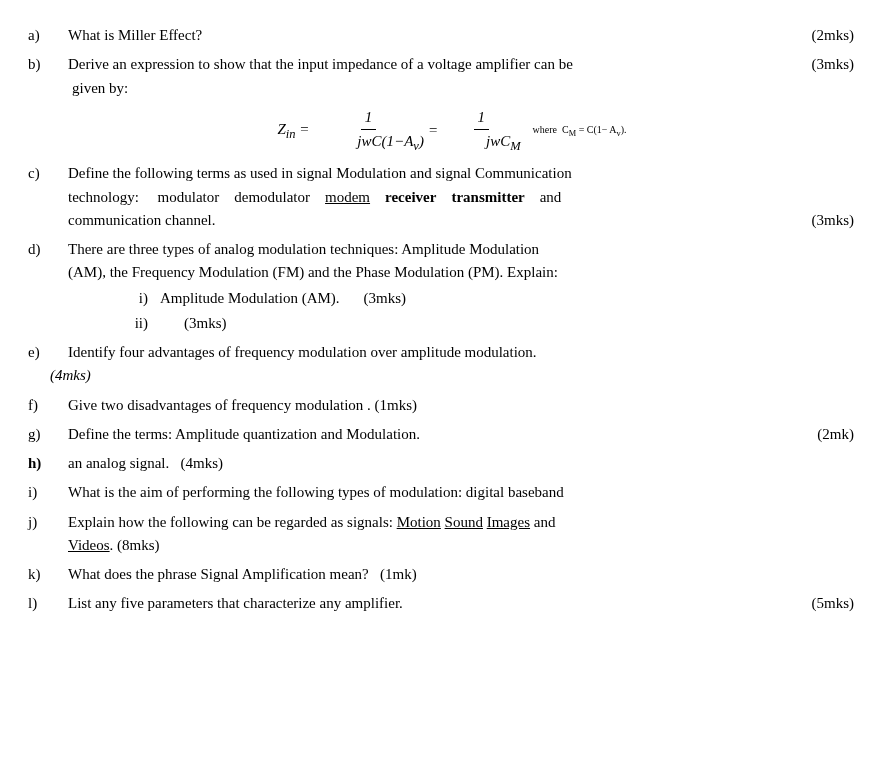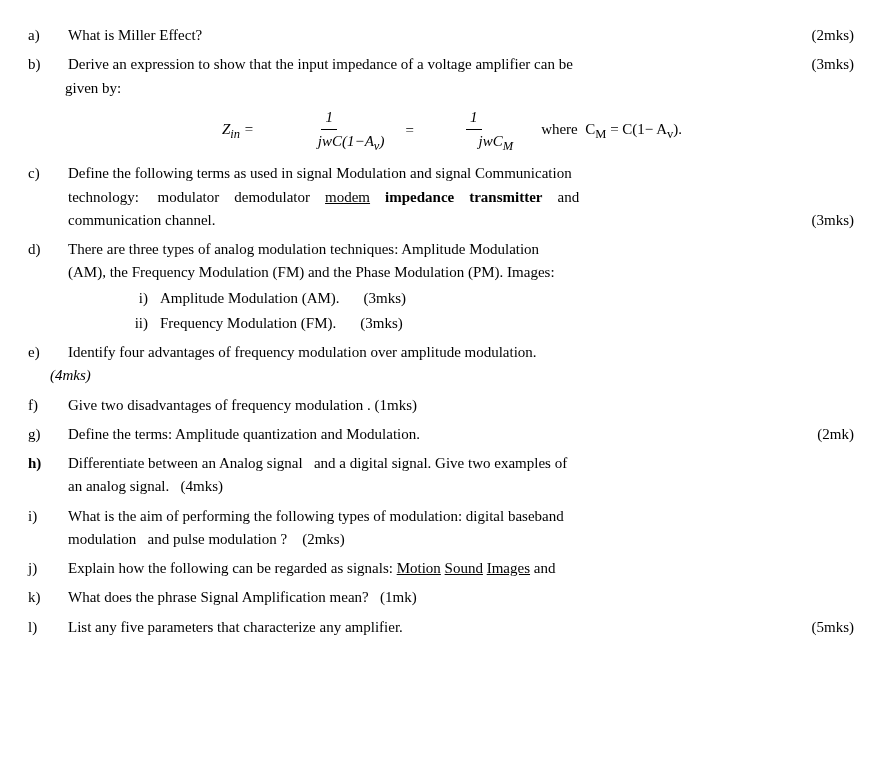--- a/index.html
+++ b/index.html
@@ -37,42 +37,41 @@
       justify-content: space-between;
       align-items: flex-start;
     }
     .formula-block {
       text-align: center;
       margin: 6px 0 6px 22px;
       font-style: italic;
       display: flex;
       align-items: center;
       justify-content: center;
-      gap: 16px;
     }
     .fraction {
       display: inline-flex;
       flex-direction: column;
       align-items: center;
       vertical-align: middle;
     }
     .fraction .num {
       border-bottom: 1px solid #000;
       padding: 0 4px;
       font-style: italic;
     }
     .fraction .den {
       padding: 0 4px;
       font-style: italic;
       margin-left: 44px;
     }
     .where-text {
       font-style: normal;
       margin-left: 8px;
-      font-size: 15px;
+      font-size: 10px;
     }
     .sub-item {
       display: flex;
       margin-left: 44px;
       margin-top: 2px;
     }
     .sub-label {
       min-width: 36px;
       font-weight: normal;
       text-align: right;
@@ -81,21 +80,21 @@
     .sub-label-bold {
       min-width: 36px;
       font-weight: normal;
       text-align: right;
       margin-right: 12px;
     }
     .underline { text-decoration: underline; }
     .bold { font-weight: bold; }
     .italic { }
     .continuation {
-      margin-left: 15px;
+      margin-left: 22px;
     }
     .sub-marks {
       margin-left: 24px;
     }
   </style>
 </head>
 <body>
 
 <div class="question-block">
   <div class="top-line">
@@ -134,46 +133,45 @@
     <span class="where-text">where &nbsp;C<sub>M</sub> = C(1− A<sub>v</sub>).</span>
   </div>
 </div>
 
 <div class="question-block">
   <div style="display:flex; align-items:flex-start;">
     <span class="label">c)</span>
     <div class="content">
       <div>Define the following terms as used in signal Modulation and signal Communication</div>
       <div style="display:flex; justify-content:space-between; align-items:flex-start;">
-        <span>technology: &nbsp;&nbsp;&nbsp; modulator &nbsp;&nbsp; demodulator &nbsp;&nbsp; <span class="underline">modem</span> &nbsp;&nbsp; <span class="bold">impedance</span> &nbsp;&nbsp; <span class="bold">transmitter</span> &nbsp;&nbsp; and</span>
+        <span>technology: &nbsp;&nbsp;&nbsp; modulator &nbsp;&nbsp; demodulator &nbsp;&nbsp; <span class="underline">modem</span> &nbsp;&nbsp; <span class="bold">receiver</span> &nbsp;&nbsp; <span class="bold">transmitter</span> &nbsp;&nbsp; and</span>
       </div>
       <div style="display:flex; justify-content:space-between;">
         <span>communication channel.</span>
         <span class="marks">(3mks)</span>
       </div>
     </div>
   </div>
 </div>
 
 <div class="question-block">
   <div style="display:flex; align-items:flex-start;">
     <span class="label">d)</span>
     <div class="content">
       <div>There are three types of analog modulation techniques: Amplitude Modulation</div>
-      <div>(AM), the Frequency Modulation (FM) and the Phase Modulation (PM). Images:</div>
+      <div>(AM), the Frequency Modulation (FM) and the Phase Modulation (PM). Explain:</div>
 
       <div class="sub-item">
         <span class="sub-label">i)</span>
         <span>Amplitude Modulation (AM).</span>
         <span class="sub-marks">(3mks)</span>
       </div>
 
       <div class="sub-item">
         <span class="sub-label-bold">ii)</span>
-        <span>Frequency Modulation (FM).</span>
         <span class="sub-marks">(3mks)</span>
       </div>
     </div>
   </div>
 </div>
 
 <div class="question-block">
   <div style="display:flex; justify-content:space-between; align-items:flex-start;">
     <div style="display:flex; align-items:flex-start;">
       <span class="label">e)</span>
@@ -197,41 +195,40 @@
       <span class="content">Define the terms: Amplitude quantization and Modulation.</span>
     </div>
     <span class="marks">(2mk)</span>
   </div>
 </div>
 
 <div class="question-block">
   <div style="display:flex; align-items:flex-start;">
     <span class="label-bold">h)</span>
     <div class="content">
-      <div>Differentiate between an Analog signal &nbsp; and a digital signal. Give two examples of</div>
       <div>an analog signal. &nbsp;&nbsp;(4mks)</div>
     </div>
   </div>
 </div>
 
 <div class="question-block">
   <div style="display:flex; align-items:flex-start;">
     <span class="label">i)</span>
     <div class="content">
       <div>What is the aim of performing the following types of modulation: digital baseband</div>
-      <div>modulation &nbsp; and pulse modulation ? &nbsp;&nbsp; (2mks)</div>
     </div>
   </div>
 </div>
 
 <div class="question-block">
   <div style="display:flex; align-items:flex-start;">
     <span class="label">j)</span>
     <div class="content">
       <div>Explain how the following can be regarded as signals: <span class="underline italic">Motion</span> <span class="underline italic">Sound</span> <span class="underline italic">Images</span> and</div>
+      <div><span class="underline italic">Videos</span>. (8mks)</div>
     </div>
   </div>
 </div>
 
 <div class="question-block">
   <div style="display:flex; align-items:flex-start;">
     <span class="label">k)</span>
     <span class="content">What does the phrase Signal Amplification mean? &nbsp;&nbsp;(1mk)</span>
   </div>
 </div>

